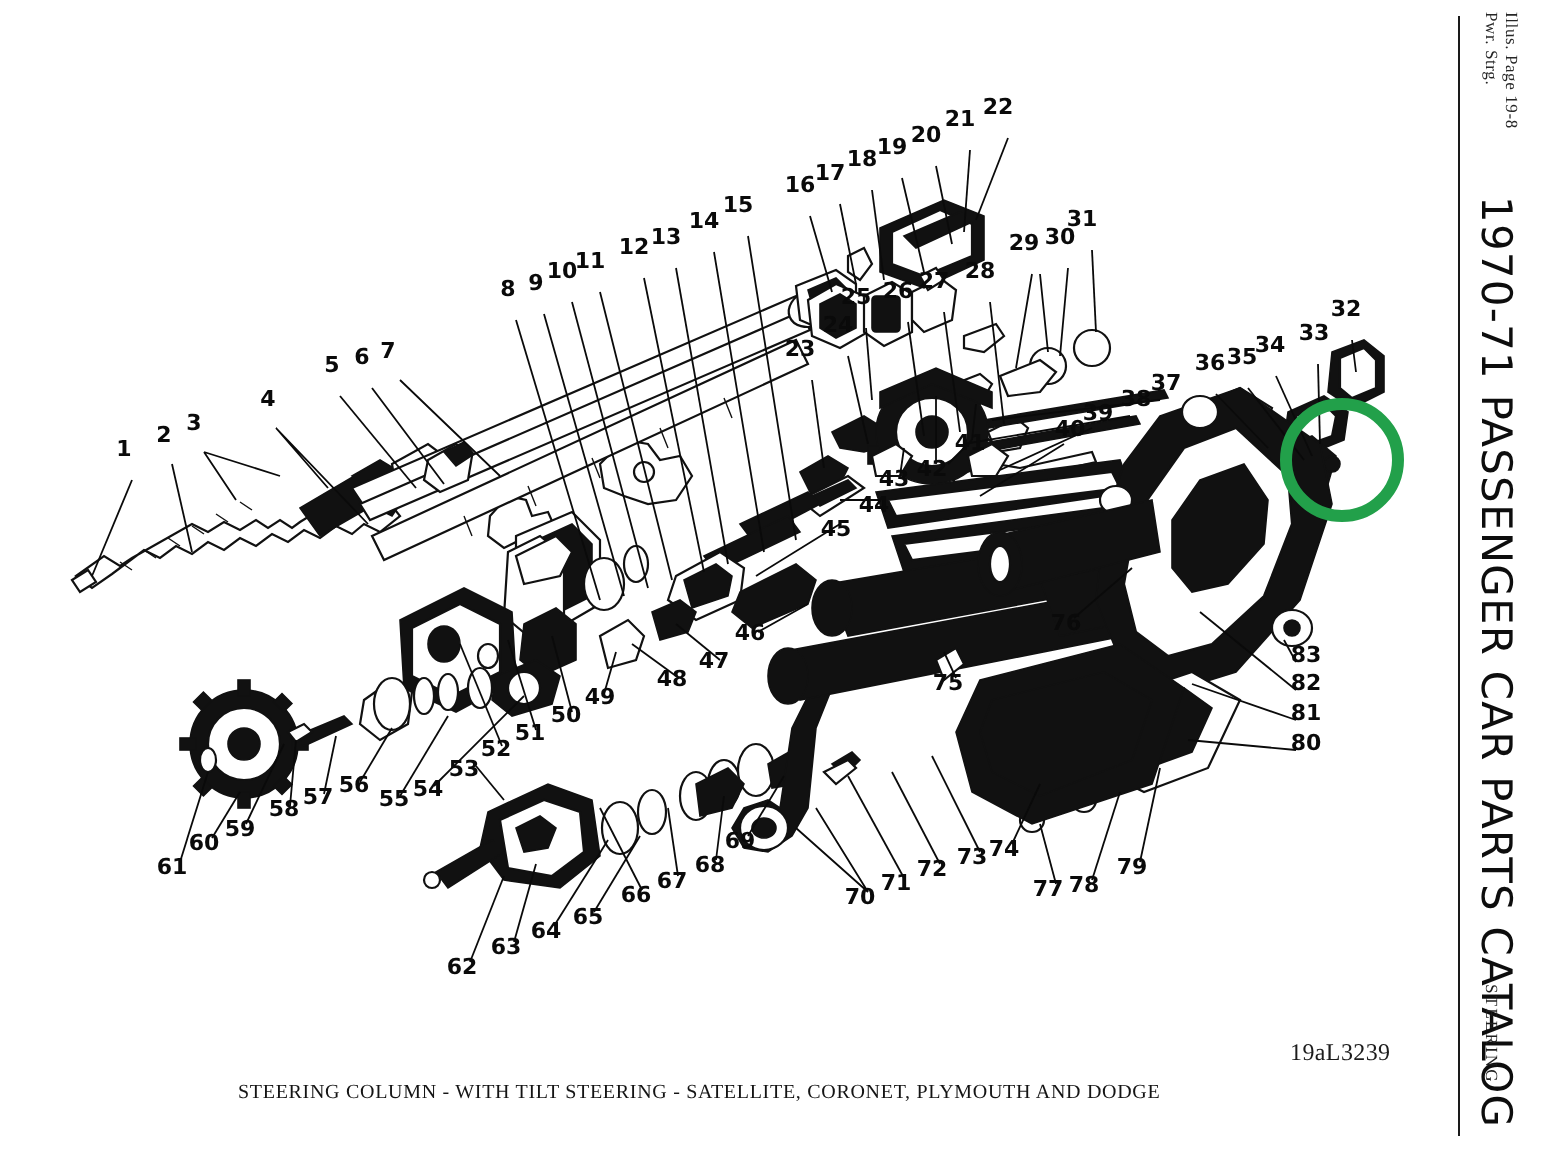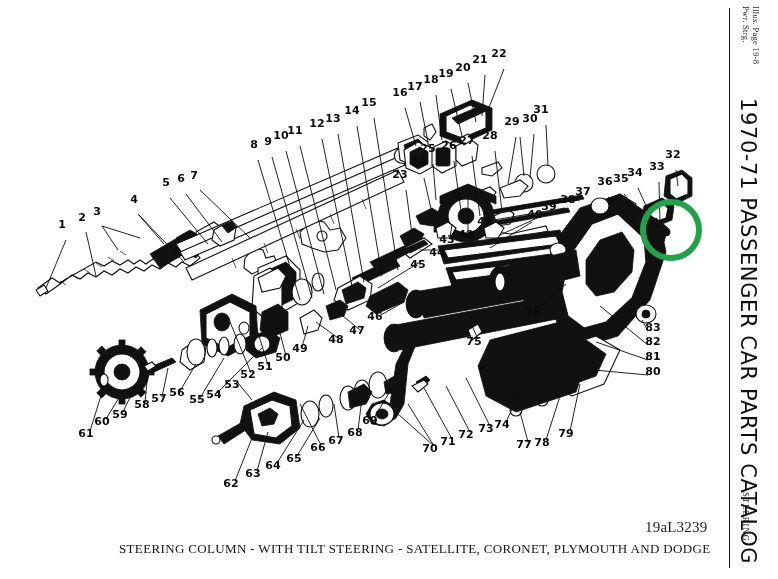--- a/index.html
+++ b/index.html
@@ -66,31 +66,31 @@
     letter-spacing: 1.1px;
     font-family: "Liberation Serif", serif;
     color: #1f1f1f;
   }
 
   
   #caption {
     position: absolute;
     left: 119px;
     top: 541px;
-    font-size: 13px;
+    font-size: 10px;
     letter-spacing: 0.35px;
     color: #141414;
     white-space: nowrap;
     font-family: "Liberation Serif", serif;
   }
   #figure-id {
     position: absolute;
     left: 645px;
     top: 519px;
-    font-size: 15px;
+    font-size: 12px;
     letter-spacing: 0.2px;
     color: #1c1c1c;
     font-family: "Liberation Serif", serif;
   }
 
   
   #illustration {
     position: absolute;
     left: 0;
     top: 0;

